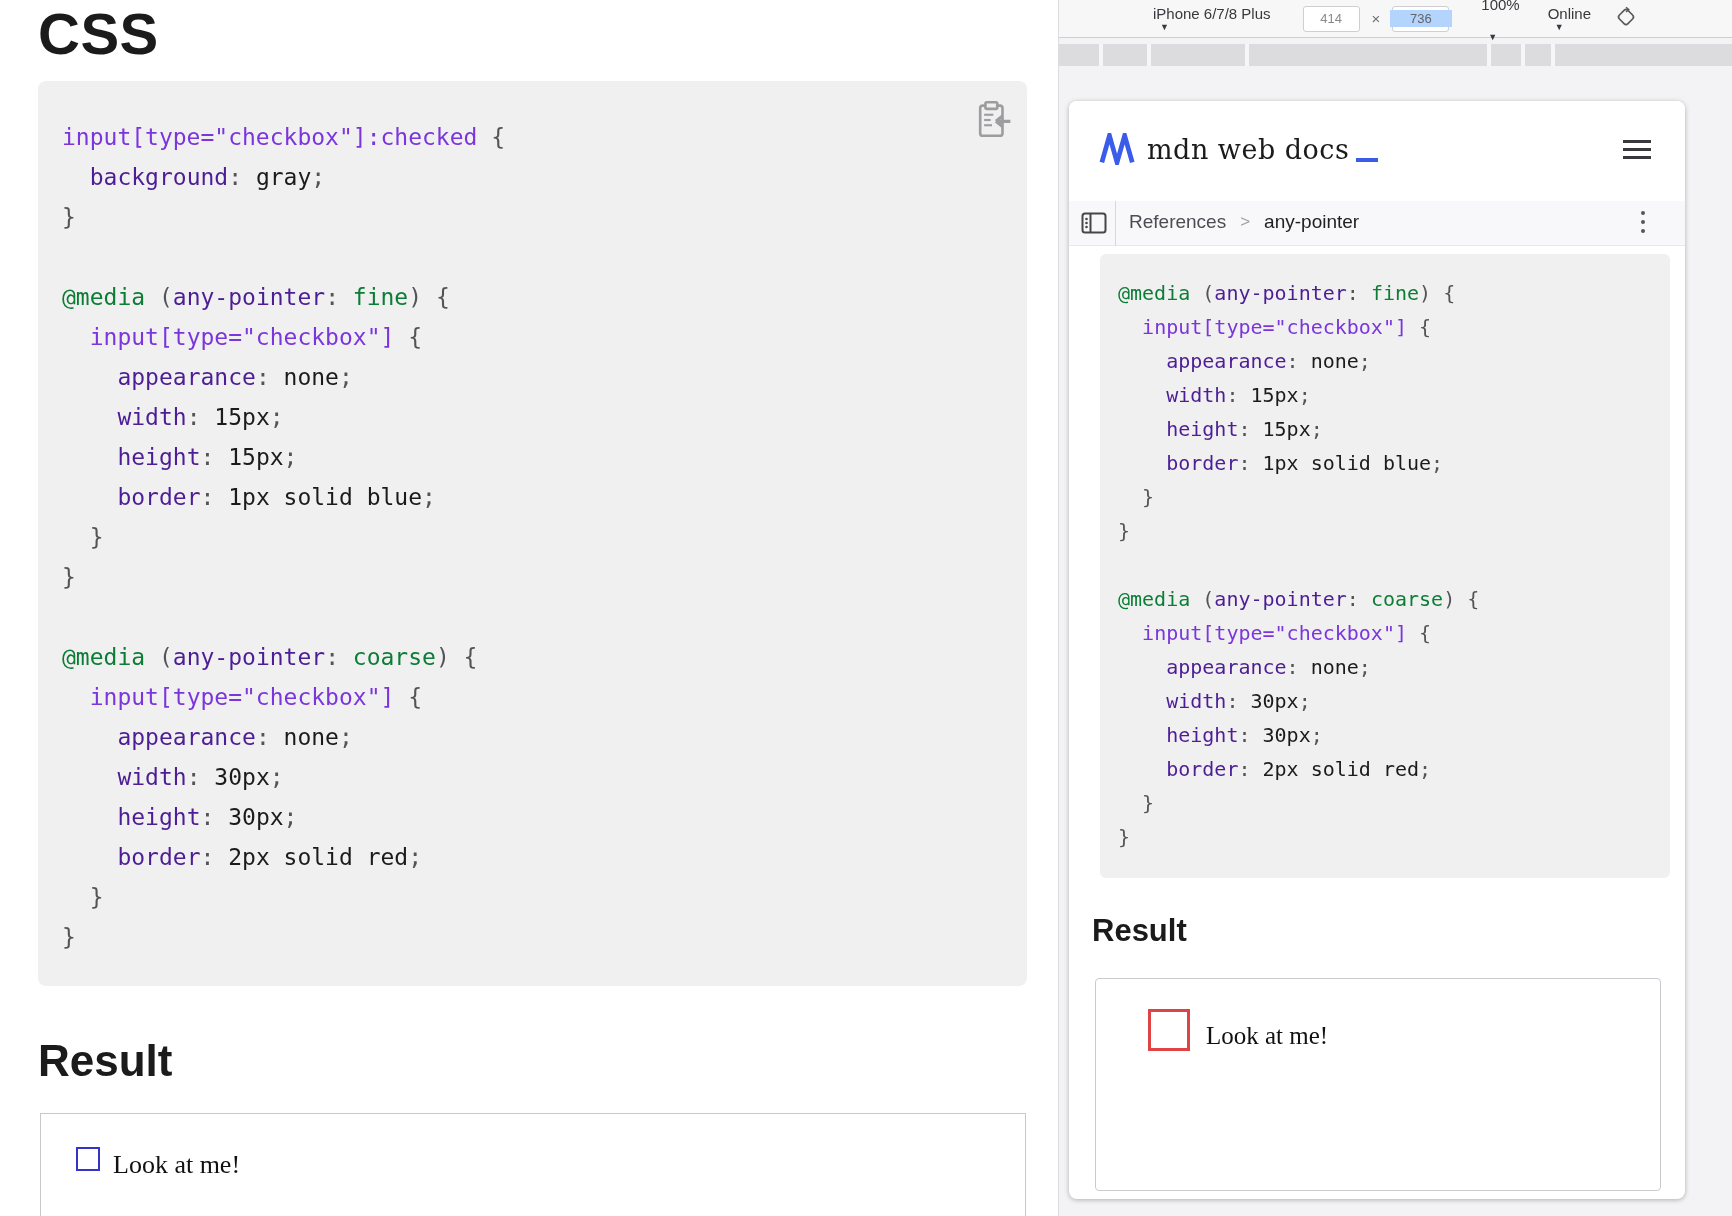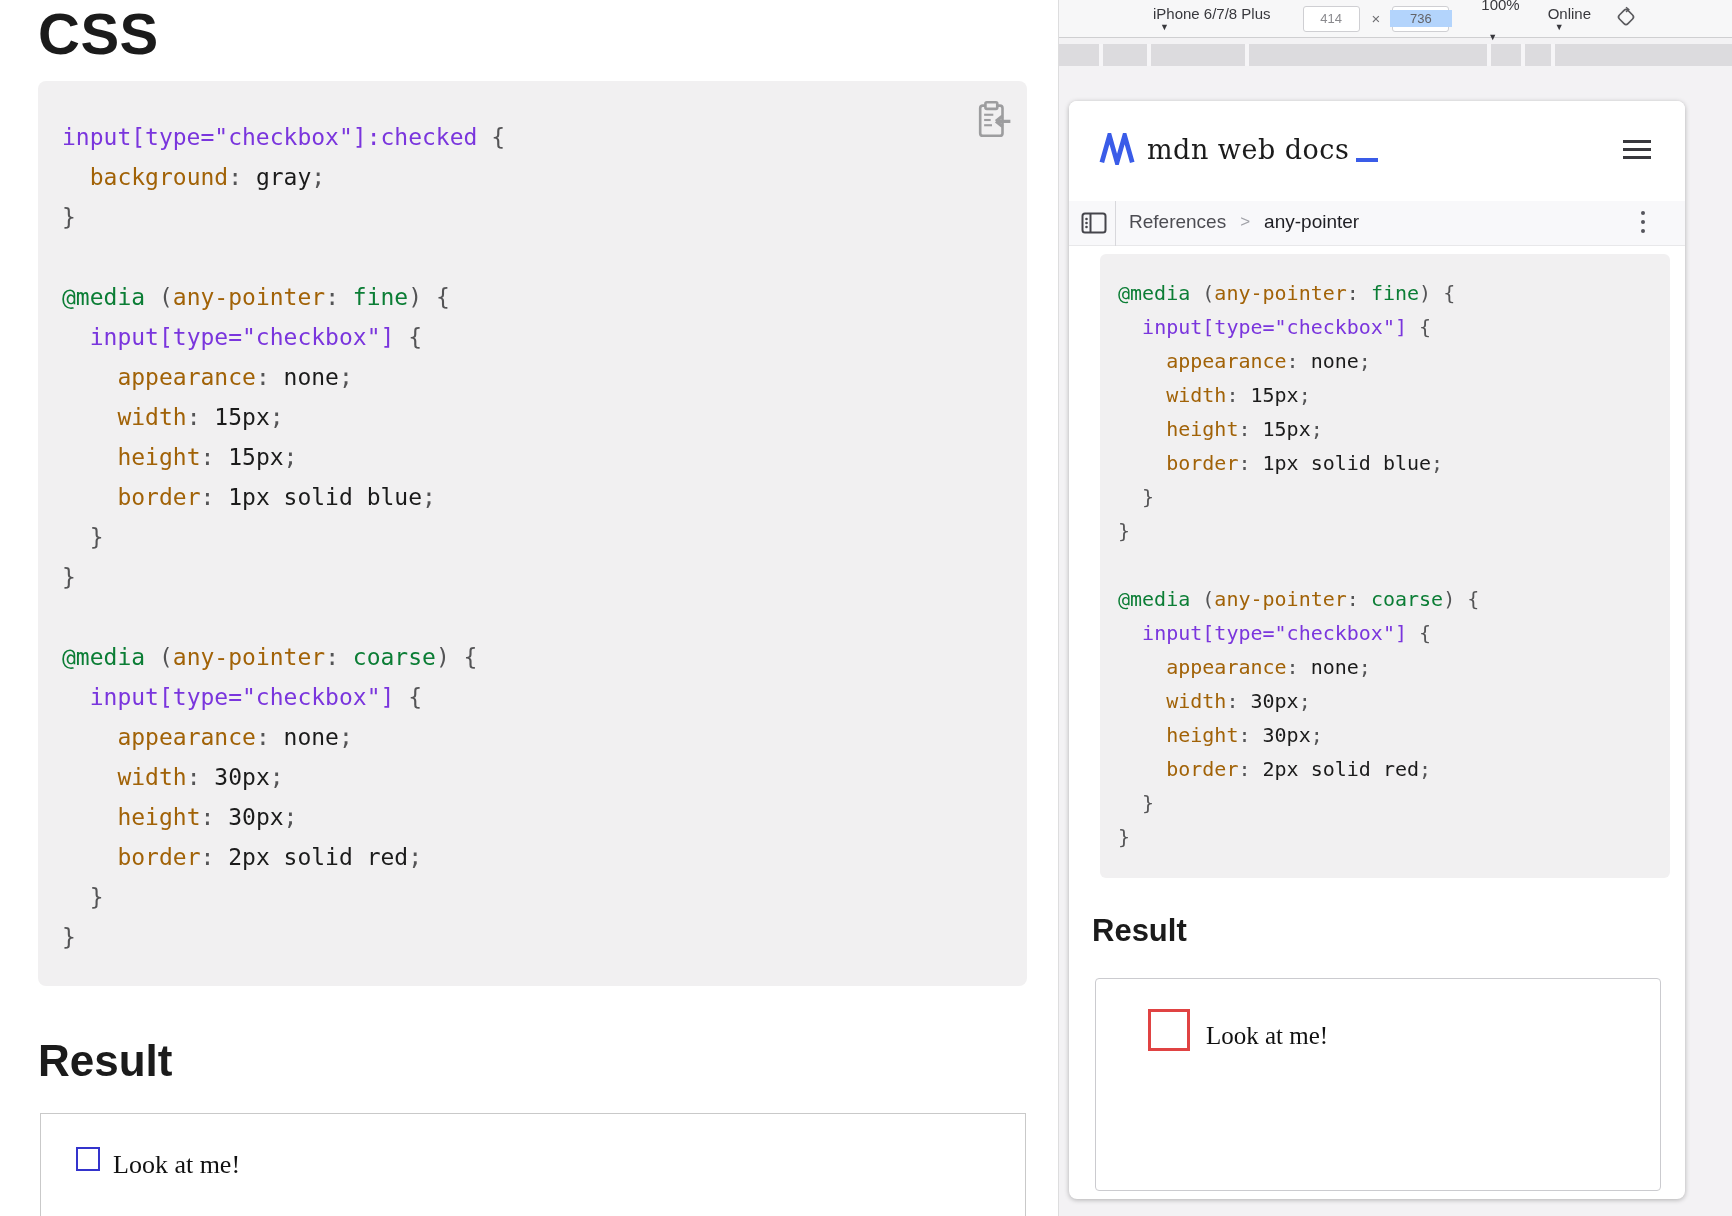--- a/index.html
+++ b/index.html
@@ -11,21 +11,21 @@
   .left-page { position:absolute; left:0; top:0; width:1058px; height:1216px; background:#fff; }
   .h-css { position:absolute; left:38px; top:0px; font-size:58px; font-weight:600; letter-spacing:.5px; }
   .h-result-desktop { position:absolute; left:38px; top:1036px; font-size:44px; font-weight:600; }
 
   .code-block-desktop { position:absolute; left:38px; top:81px; width:989px; height:905px;
        background:#f1f0f1; border-radius:8px; padding:36px 24px 0 24px; }
   .code { font-family:"DejaVu Sans Mono", monospace; white-space:pre; }
   .code-desktop { font-size:23px; line-height:40px; }
   .code-phone   { font-size:20px; line-height:34px; }
   .tk-sel  { color:#7a35dd; }
-  .tk-prop { color:#a16207;margin-top:40px; }
+  .tk-prop { color:#4c1d95;margin-top:40px; }
   .tk-at, .tk-kw { color:#0b7d35; }
   .tk-pun  { color:#545456; }
   .tk-val  { color:#1b1b1b; }
 
   .copy-btn { position:absolute; right:14px; top:18px; width:42px; height:42px; cursor:pointer; }
 
   .result-box-desktop { position:absolute; left:40px; top:1113px; width:986px; height:150px;
        background:#fff; border:1px solid #c9c9c9; }
   .cb { background:#fff; display:inline-block; }
   .cb-blue { position:absolute; left:35px; top:33px; width:24px; height:24px; border:2px solid #3434cc; }

